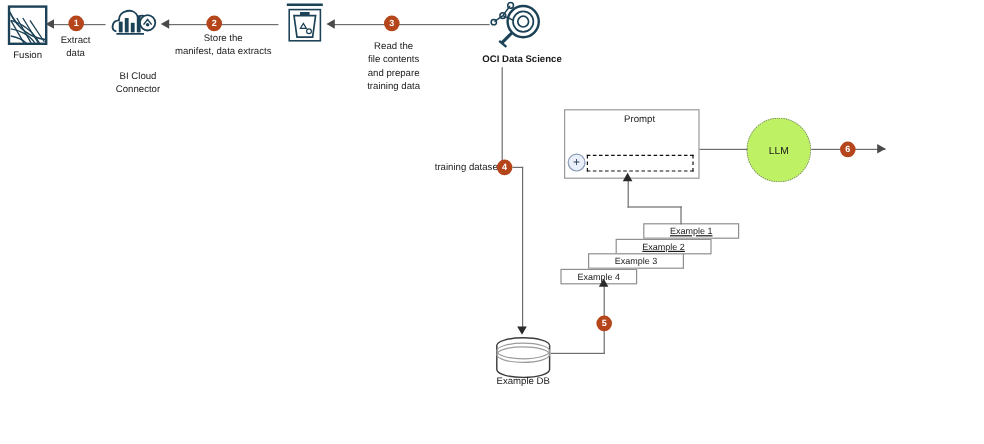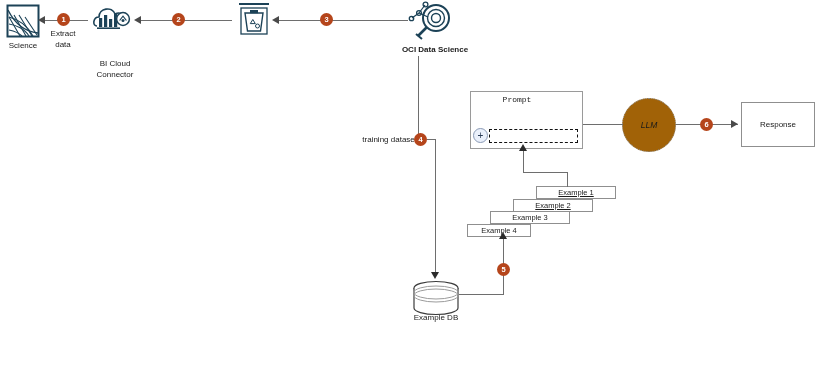--- a/index.html
+++ b/index.html
@@ -99,27 +99,26 @@
     color: #2b3d57;
     font-size: 10px;
     line-height: 13px;
     text-align: center;
   }
   .dottedcircle {
     position: absolute;
     border: 1.5px dotted #8a8a8a;
     border-radius: 50%;
     box-sizing: border-box;
-    background: #a16207;
+    background: #bef264;
     display: flex;
     align-items: center;
     justify-content: center;
     font-size: 8.5px;
     color: #1a1a1a;
-    font-style: italic;
   }
   .examplebox {
     position: absolute;
     border: 1px solid #8f8f8f;
     background: #ffffff;
     box-sizing: border-box;
     font-size: 7.5px;
     color: #1a1a1a;
     text-align: center;
     line-height: 12px;
@@ -144,21 +143,21 @@
   <div class="abs" style="left:6px; top:4px;">
     <svg class="icon-svg" width="34" height="34" viewBox="0 0 34 34">
       <rect x="1.5" y="1.5" width="31" height="31" fill="none" stroke="#1c4257" stroke-width="2"></rect>
       <path d="M2 6 C10 22 22 28 32 29" fill="none" stroke="#1c4257" stroke-width="1.4"></path>
       <path d="M3 13 L14 32 M8 11 L20 32 M13 11 L26 32 M19 13 L31 31" fill="none" stroke="#1c4257" stroke-width="1.1"></path>
       <path d="M3 13 C11 15 21 21 27 32" fill="none" stroke="#1c4257" stroke-width="1.1"></path>
       <path d="M3 20 C10 21 19 25 23 32" fill="none" stroke="#1c4257" stroke-width="1.1"></path>
       <path d="M3 26 C8 27 13 29 16 32" fill="none" stroke="#1c4257" stroke-width="1.1"></path>
     </svg>
   </div>
-  <div class="label" style="left:0px; top:40px; width:46px;">Science</div>
+  <div class="label" style="left:0px; top:40px; width:46px;">Fusion</div>
 
   <div class="hline" style="left:44px; top:20px; width:44px;"></div>
   <div class="arrow-left" style="left:38px; top:16px;"></div>
   <div class="badge" style="left:57px; top:13px;">1</div>
   <div class="label" style="left:38px; top:28px; width:50px;">Extract
 data</div>
 
   <div class="abs" style="left:92px; top:4px;">
     <svg class="icon-svg" width="42" height="32" viewBox="0 0 42 32">
       <path d="M5 22 C0 22 1 13 7 13 C7 4 20 2 23 10 C29 7 34 12 32 17" fill="none" stroke="#1c4257" stroke-width="1.6"></path>
@@ -171,35 +170,41 @@
       <path d="M27.6 16.5 L31 12.2 L34.4 16.5" fill="none" stroke="#1c4257" stroke-width="1.2"></path>
       <circle cx="31" cy="16.6" r="1.5" fill="#1c4257"></circle>
     </svg>
   </div>
   <div class="label" style="left:88px; top:38px; width:54px;margin-top:20px;">BI Cloud
 Connector</div>
 
   <div class="hline" style="left:140px; top:20px; width:92px;"></div>
   <div class="arrow-left" style="left:134px; top:16px;"></div>
   <div class="badge" style="left:172px; top:13px;">2</div>
+  <div class="label" style="left:141px; top:26px; width:90px;">Store the
+manifest, data extracts</div>
 
   <div class="abs" style="left:236px; top:2px;">
     <svg class="icon-svg" width="36" height="36" viewBox="0 0 36 36">
       <line x1="3" y1="2" x2="33" y2="2" stroke="#1c4257" stroke-width="2"></line>
       <rect x="5" y="6" width="26" height="26" fill="none" stroke="#1c4257" stroke-width="1.3"></rect>
       <path d="M9 11 L27 11 L24.5 29 L11.5 29 Z" fill="none" stroke="#1c4257" stroke-width="1.4"></path>
       <rect x="14" y="8" width="8" height="3.2" fill="#1c4257"></rect>
       <path d="M16.8 17.5 L19.3 21.6 L14.3 21.6 Z" fill="none" stroke="#1c4257" stroke-width="1"></path>
       <circle cx="21.5" cy="24" r="2" fill="none" stroke="#1c4257" stroke-width="1"></circle>
     </svg>
   </div>
 
   <div class="hline" style="left:278px; top:20px; width:130px;"></div>
   <div class="arrow-left" style="left:272px; top:16px;"></div>
   <div class="badge" style="left:320px; top:13px;">3</div>
+  <div class="label" style="left:297px; top:33px; width:62px;">Read the
+file contents
+and prepare
+training data</div>
 
   <div class="abs" style="left:406px; top:1px;">
     <svg class="icon-svg" width="48" height="42" viewBox="0 0 48 42">
       <circle cx="30" cy="17" r="13" fill="none" stroke="#1c4257" stroke-width="2"></circle>
       <circle cx="30" cy="17" r="8.5" fill="none" stroke="#1c4257" stroke-width="1.4"></circle>
       <circle cx="30" cy="17" r="4.5" fill="none" stroke="#1c4257" stroke-width="1.4"></circle>
       <line x1="20.5" y1="26.5" x2="12" y2="35" stroke="#1c4257" stroke-width="2.6"></line>
       <line x1="10" y1="33" x2="16" y2="38" stroke="#1c4257" stroke-width="2"></line>
       <line x1="6" y1="17" x2="13" y2="12" stroke="#1c4257" stroke-width="1.2"></line>
       <line x1="13" y1="12" x2="19" y2="4" stroke="#1c4257" stroke-width="1.2"></line>
@@ -237,27 +242,26 @@
   <div class="examplebox" style="left:513px; top:199px; width:80px; height:13px;text-decoration:underline;">Example 2</div>
   <div class="examplebox" style="left:490px; top:211px; width:80px; height:13px;">Example 3</div>
   <div class="examplebox" style="left:467px; top:224px; width:64px; height:13px;">Example 4</div>
 
   <div class="vline" style="left:567px; top:172px; height:15px;"></div>
   <div class="hline" style="left:523px; top:172px; width:45px;"></div>
   <div class="vline" style="left:523px; top:150px; height:23px;"></div>
   <div class="arrow-up" style="left:519px; top:144px;"></div>
 
   <div class="plainbox" style="left:470px; top:91px; width:113px; height:58px;"></div>
-  <div class="boxtitle" style="left:470px; top:95px; width:94px;font-family:Liberation Mono, monospace;">Prompt</div>
+  <div class="boxtitle" style="left:486px; top:95px; width:94px;">Prompt</div>
   <div class="plusbtn" style="left:473px; top:128px;">+</div>
   <div class="dashedslot" style="left:489px; top:129px; width:89px; height:14px;"></div>
 
   <div class="hline" style="left:583px; top:124px; width:40px;"></div>
 
   <div class="dottedcircle" style="left:622px; top:98px; width:54px; height:54px;">LLM</div>
 
   <div class="hline" style="left:676px; top:124px; width:62px;"></div>
   <div class="badge" style="left:700px; top:118px;">6</div>
   <div class="arrow-right" style="left:731px; top:120px;"></div>
 
-  <div class="respbox" style="left:741px; top:102px; width:74px; height:45px;">Response</div>
 
 </div>
 
 </body></html>

